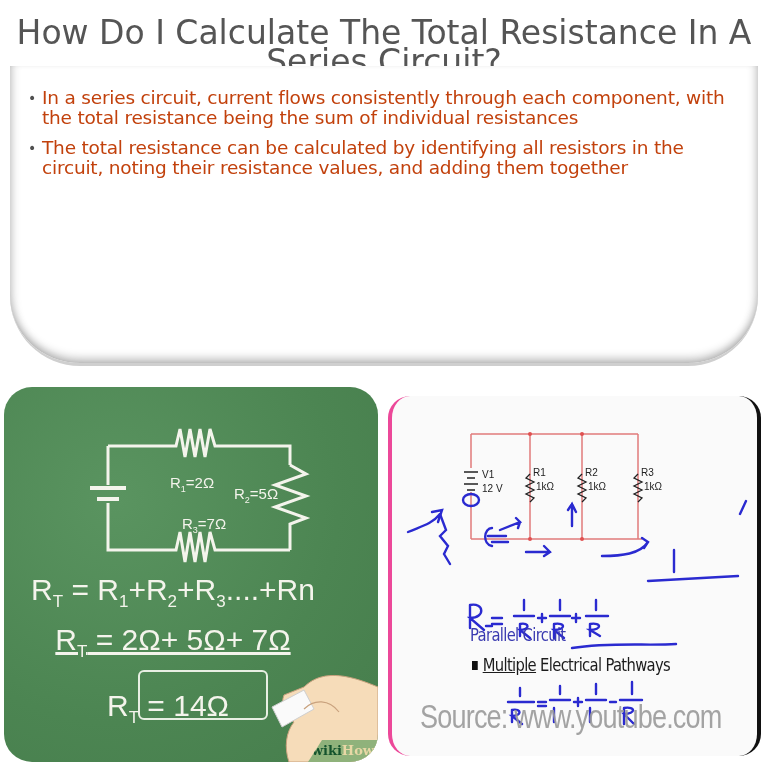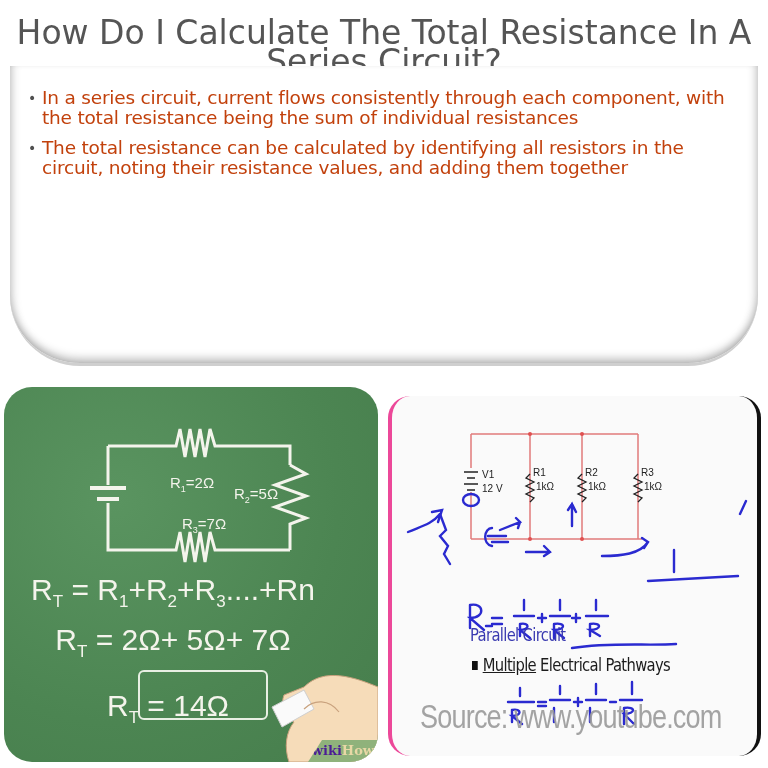--- a/index.html
+++ b/index.html
@@ -21,21 +21,21 @@
            background-image: radial-gradient(ellipse at 30% 30%, #5a9460 0%, #4c8552 60%, #467d4c 100%); }
   .green svg { position:absolute; left:0; top:0; }
   .chalk { position:absolute; color:#f4f4ec; font-family:"Liberation Sans", sans-serif; white-space:nowrap; }
   .eq-line { position:absolute; width:338px; text-align:center; color:#f4f4ec; font-family:"Liberation Sans", sans-serif;
              font-size:30px; white-space:nowrap; }
   .eq-line sub { font-size:17px; }
   .boxed { position:absolute; left:134px; top:283px; width:126px; height:46px; border:2px solid #e8efe3; border-radius:6px; }
   .wikihow { position:absolute; right:0; bottom:0; width:70px; height:22px; background:#8fb27b;
              clip-path: polygon(20% 0, 100% 0, 100% 100%, 0 100%);
              font-family:"DejaVu Serif", serif; font-weight:bold; font-size:13px; line-height:22px; text-align:right; padding-right:4px; box-sizing:border-box; }
-  .wikihow .w1 { color:#4c1d95; }
+  .wikihow .w1 { color:#14532d; }
   .wikihow .w2 { color:#e8d8a6; }
   
   .right { position:absolute; left:388px; top:396px; width:373px; height:360px; background:#fafafa;
            border-left:4px solid #ec4899; border-right:4px solid #111; border-radius:22px; box-sizing:border-box; overflow:hidden; }
   .right svg { position:absolute; left:0; top:0; }
   .pc-title { position:absolute; left:78px; top:228px; font-family:"DejaVu Sans", sans-serif; font-size:18px; color:#3a3ab0;
               letter-spacing:-0.8px; transform:scaleX(0.82); transform-origin:left; }
   .pc-bullet { position:absolute; left:80px; top:258px; font-family:"DejaVu Sans", sans-serif; font-size:18px; color:#1c1c1c;
                letter-spacing:-0.8px; transform:scaleX(0.82); transform-origin:left; white-space:nowrap; }
   .pc-bullet .u { text-decoration:underline; }
@@ -77,21 +77,21 @@
   <div class="chalk" style="left:230px;top:98px;font-size:15px;">
     <span>R</span><sub style="font-size:9px">2</sub><span>=5Ω</span>
   </div>
   <div class="chalk" style="left:178px;top:128px;font-size:15px;">
     <span>R</span><sub style="font-size:9px">3</sub><span>=7Ω</span>
   </div>
 
   <div class="eq-line" style="top:186px;">
     <span>R</span><sub>T</sub><span> = R</span><sub>1</sub><span>+R</span><sub>2</sub><span>+R</span><sub>3</sub><span>....+Rn</span>
   </div>
-  <div class="eq-line" style="top:236px;">
+  <div class="eq-line" style="top:236px;text-decoration:underline;">
     <span>R</span><sub>T</sub><span> =  2Ω+ 5Ω+ 7Ω</span>
   </div>
   <div class="boxed"></div>
   <div class="eq-line" style="top:302px;left:-5px;">
     <span>R</span><sub>T</sub><span> = 14Ω</span>
   </div>
 
   <svg width="374" height="375" viewBox="0 0 374 375">
     <path d="M300,300 C320,280 350,290 374,300 L374,375 L285,375 C280,360 282,345 290,335 C282,330 276,318 280,308 Z" fill="#f6dcb9" stroke="#c9a27e" stroke-width="1"></path>
     <path d="M268,320 L300,303 L310,322 L278,340 Z" fill="#fafafa" stroke="#cfcfcf" stroke-width="1"></path>

